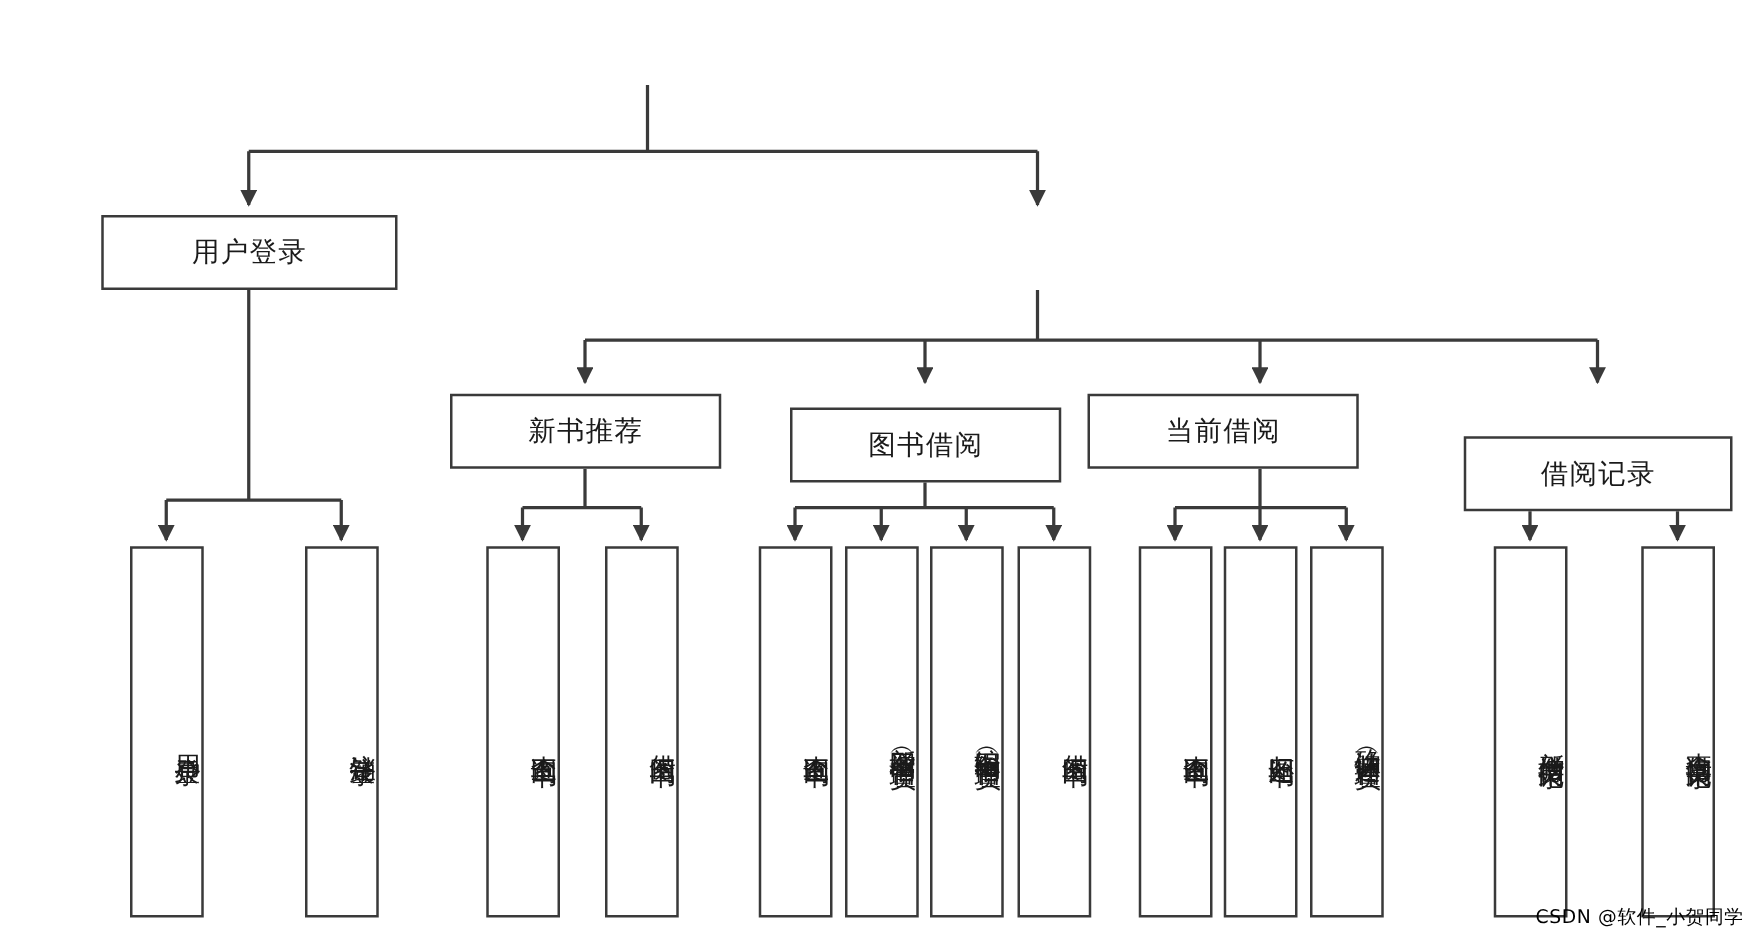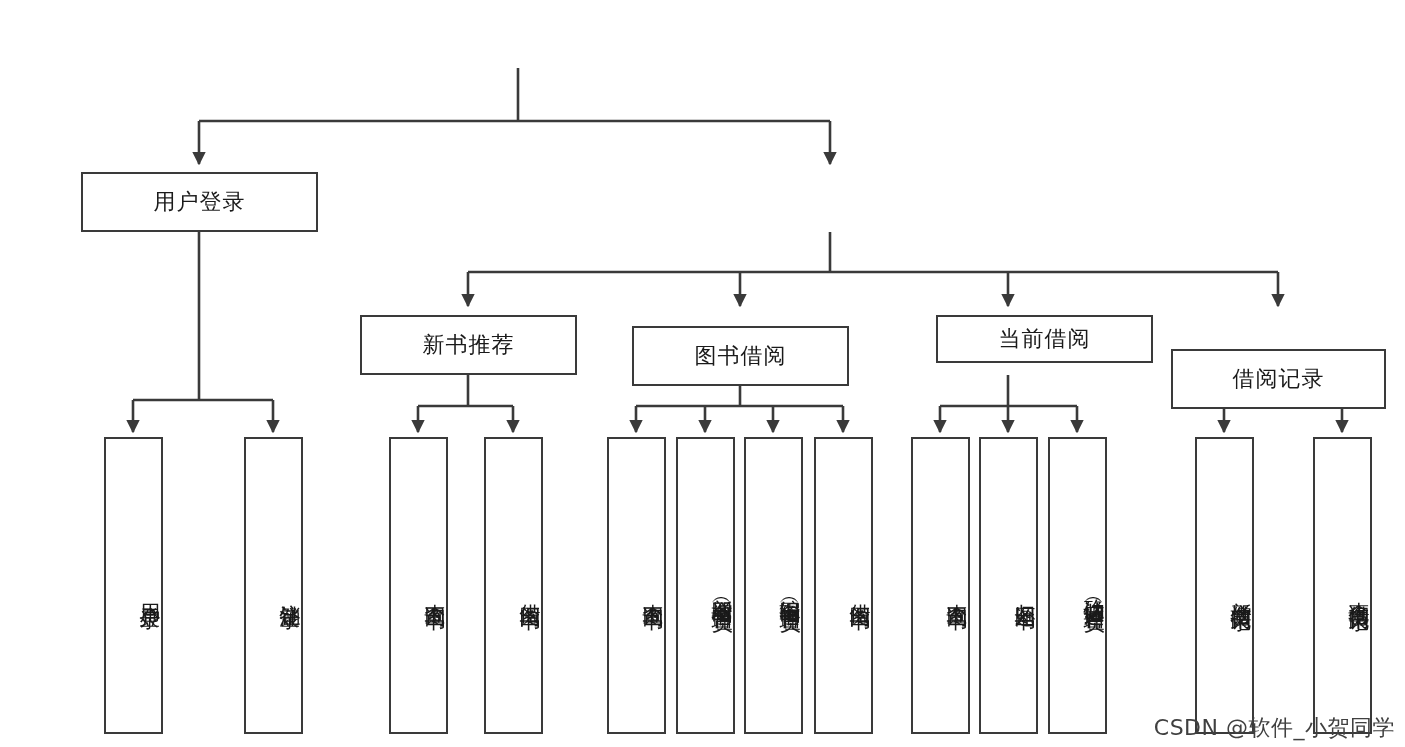--- a/index.html
+++ b/index.html
@@ -53,22 +53,22 @@
   .node.leaf span {
     writing-mode: vertical-rl;
     text-orientation: upright;
     display: block;
     white-space: nowrap;
   }
   #watermark {
     position: absolute;
     right: 10px;
     bottom: 4px;
-    font-size: 22px;
-    color: #404040;
+    font-size: 15px;
+    color: #000000;
     letter-spacing: 0.5px;
     white-space: nowrap;
   }
 </style>
 </head>
 <body>
 
 <div id="canvas">
 
   <svg class="wires" viewBox="0 0 1405 747">
@@ -125,21 +125,21 @@
   <div class="node horiz" style="left:81px; top:172px; width:237px; height:60px;">
     <span>用户登录</span>
   </div>
 
   <div class="node horiz" style="left:360px; top:315px; width:217px; height:60px;text-align:right;">
     <span>新书推荐</span>
   </div>
   <div class="node horiz" style="left:632px; top:315px; width:217px; height:60px;margin-top:11px;">
     <span>图书借阅</span>
   </div>
-  <div class="node horiz" style="left:936px; top:315px; width:217px; height:48px;font-family:Liberation Serif, serif;">
+  <div class="node horiz" style="left:870px; top:315px; width:217px; height:60px;font-family:Liberation Serif, serif;">
     <span>当前借阅</span>
   </div>
   <div class="node horiz" style="left:1171px; top:315px; width:215px; height:60px;margin-top:34px;">
     <span>借阅记录</span>
   </div>
 
   <div class="node leaf" style="left:104px; top:437px; width:59px; height:297px;">
     <span>用户登录</span>
   </div>
   <div class="node leaf" style="left:244px; top:437px; width:59px; height:297px;">

